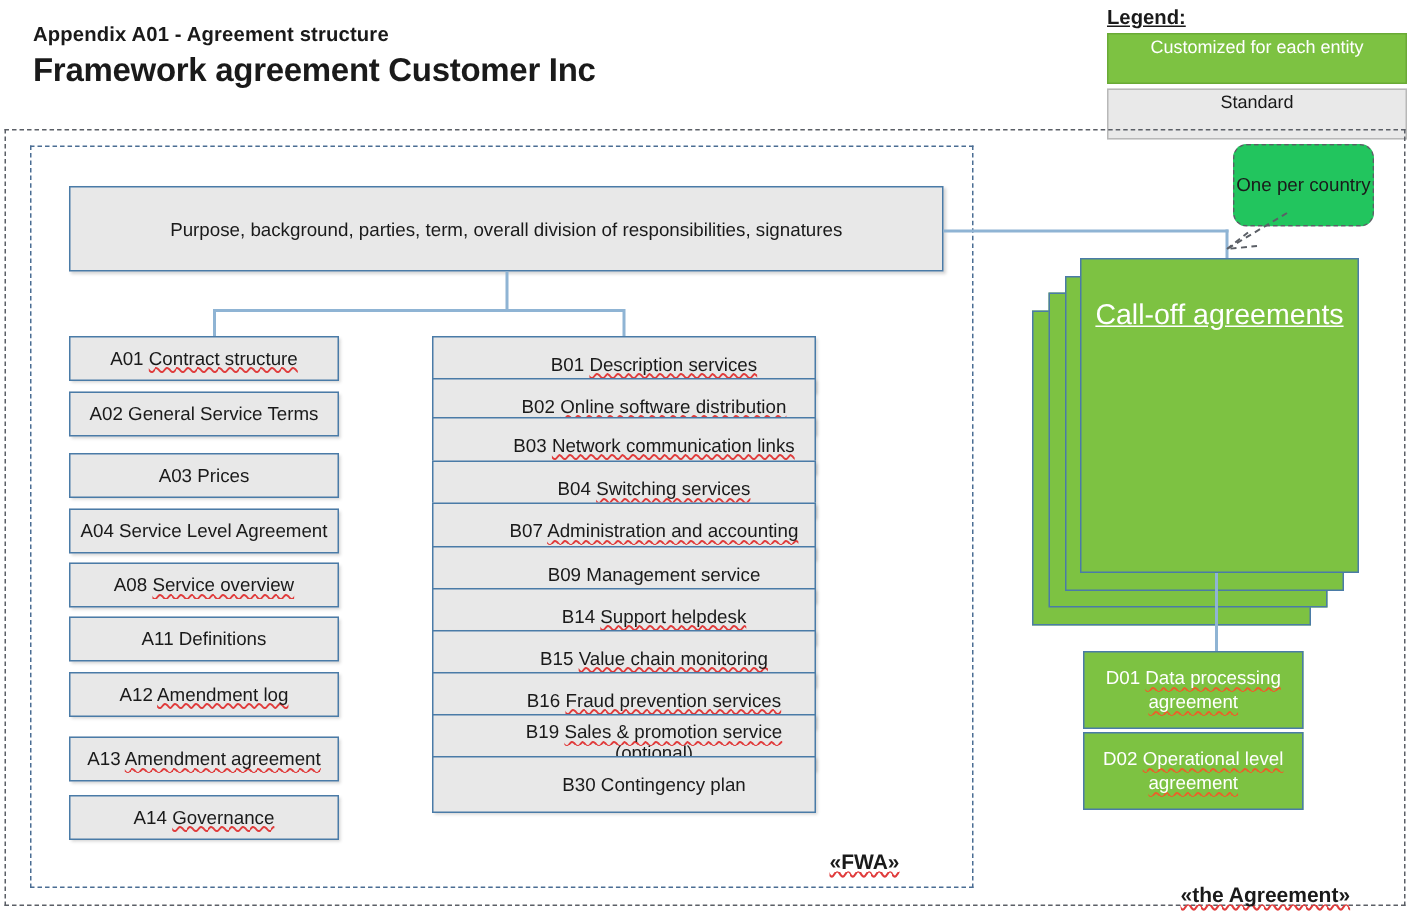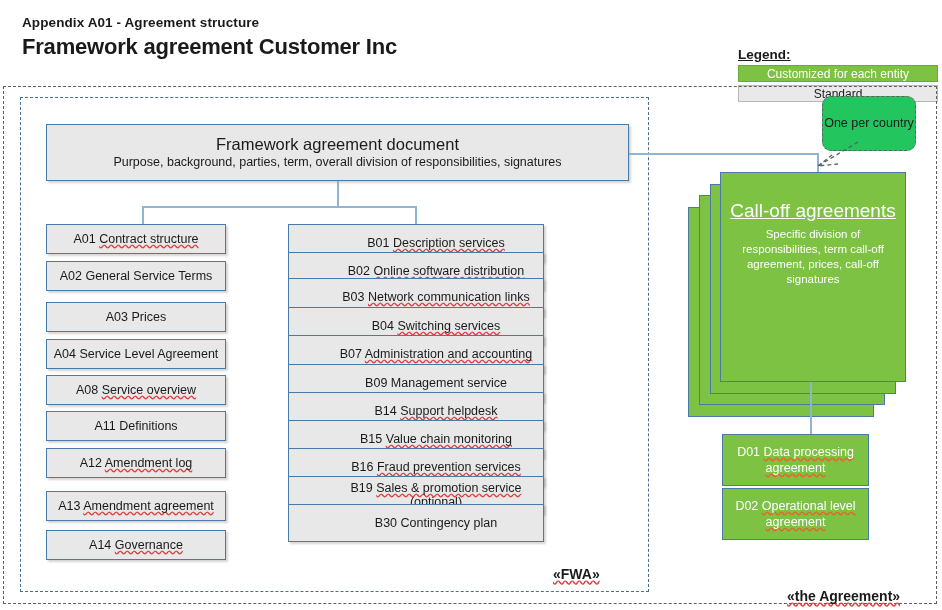--- a/index.html
+++ b/index.html
@@ -14,27 +14,27 @@
   
   #header-appendix{
     left:22px;top:15px;font-size:13.5px;font-weight:bold;letter-spacing:.1px;
   }
   #header-title{
     left:22px;top:34px;font-size:22px;font-weight:bold;letter-spacing:-.2px;
     white-space:nowrap;
   }
 
   
-  #legend{left:738px;top:4px;width:200px;margin-top:43px;}
+  #legend{left:738px;top:4px;width:200px;}
   #legend-label{
     font-size:13.5px;font-weight:bold;text-decoration:underline;
     margin-bottom:3px;display:block;
   }
   .legend-box{
-    height:17px;line-height:17px;text-align:center;font-size:12px;
+    height:34px;line-height:17px;text-align:center;font-size:12px;
     margin-bottom:3px;box-sizing:border-box;
   }
   .legend-green{
     background:#7dc242;border:1px solid #6aaa36;color:#ffffff;
   }
   .legend-std{
     background:#e9e9e9;border:1px solid #b8b8b8;color:#1a1a1a;
   }
 
   
@@ -135,21 +135,20 @@
 <div class="abs" id="legend">
   <span id="legend-label">Legend:</span>
   <div class="legend-box legend-green">Customized for each entity</div>
   <div class="legend-box legend-std">Standard</div>
 </div>
 
 <div class="abs" id="outer-frame"></div>
 <div class="abs" id="fwa-frame"></div>
 
 <div class="abs gbox" id="main-doc">
-  <div class="t1">Framework agreement document</div>
   <div class="t2">Purpose, background, parties, term, overall division of responsibilities, signatures</div>
 </div>
 
 <div class="abs conn vline" style="left:337px;top:181px;height:26px;"></div>
 <div class="abs conn hline" style="left:142px;top:206px;width:274px;"></div>
 <div class="abs conn vline" style="left:142px;top:206px;height:18px;"></div>
 <div class="abs conn vline" style="left:415px;top:206px;height:18px;"></div>
 
 <div class="abs conn hline" style="left:629px;top:153px;width:190px;"></div>
 <div class="abs conn vline" style="left:817px;top:153px;height:22px;"></div>
@@ -239,21 +238,20 @@
     <span>Contingency plan</span></span>
   </div>
 </div>
 
 <div class="abs" id="calloff-wrap">
   <div class="abs green stack-card" style="left:0px;top:35px;width:186px;height:210px;"></div>
   <div class="abs green stack-card" style="left:11px;top:23px;width:186px;height:210px;"></div>
   <div class="abs green stack-card" style="left:22px;top:12px;width:186px;height:210px;"></div>
   <div class="abs green" id="calloff-front">
     <div class="ct">Call-off agreements</div>
-    <div class="cs">Specific division of responsibilities, term call-off agreement, prices, call-off signatures</div>
   </div>
 </div>
 
 <div class="abs conn vline" style="left:810px;top:382px;height:52px;"></div>
 
 <div class="abs green dbox" id="d01">
   <span><span>D01</span>
   <span class="sqw">Data processing agreement</span></span>
 </div>
 <div class="abs green dbox" id="d02">

